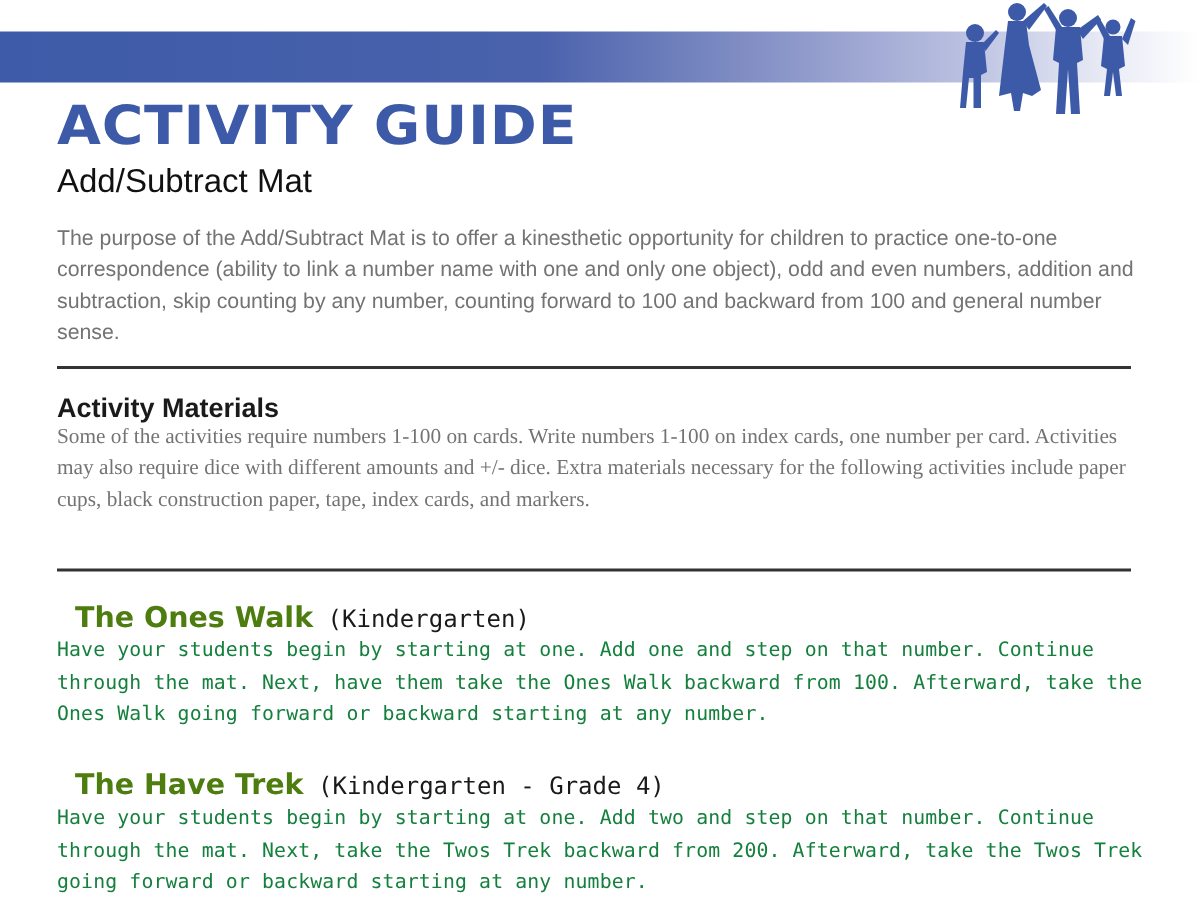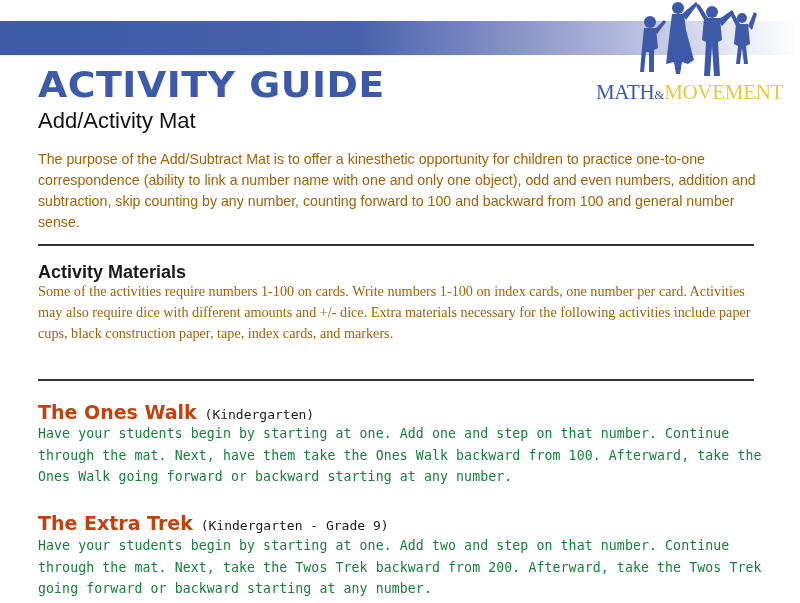--- a/index.html
+++ b/index.html
@@ -22,31 +22,31 @@
   .logo-move { color: #e8c840; }
   .title {
     position: absolute; left: 38px; top: 64px; font-family: "DejaVu Sans", sans-serif;
     font-weight: bold; font-size: 36px; color: #3d5aa8; letter-spacing: 0.5px;
     transform: scaleX(1.05); transform-origin: left;
   }
   .subtitle {
     position: absolute; left: 38px; top: 108px; font-size: 22px; color: #111;
   }
   .para {
-    position: absolute; left: 38px; width: 720px; font-size: 14.2px; line-height: 21px; color: #a16207;
+    position: absolute; left: 38px; width: 720px; font-size: 14.2px; line-height: 21px; color: #737373;
   }
   .p1 { top: 149px; }
   .rule { position: absolute; left: 38px; width: 716px; height: 2px; background: #333; }
   .r1 { top: 244px; }
   .r2 { top: 379px; }
   .mat-heading { position: absolute; left: 38px; top: 262px; font-weight: bold; font-size: 18px; }
   .p2 { top: 281px; font-family: Liberation Serif, serif; }
   .act-head { position: absolute; left: 38px; white-space: nowrap; }
-  .act-name { font-family: "DejaVu Sans", sans-serif; font-weight: bold; font-size: 19px; color: #c2410c; }
-  .act-grade { font-family: "DejaVu Sans Mono", monospace; font-size: 13px; color: #1a1a1a; }
+  .act-name { font-family: "DejaVu Sans", sans-serif; font-weight: bold; font-size: 19px; color: #4d7c0f; margin-left: 12px; }
+  .act-grade { font-family: "DejaVu Sans Mono", monospace; font-size: 16px; color: #1a1a1a; }
   .act-body {
     position: absolute; left: 38px; width: 730px; font-family: "DejaVu Sans Mono", monospace;
     font-size: 13.2px; line-height: 21.5px; color: #15803d; letter-spacing: 0.1px;
   }
   .a1h { top: 401px; }
   .a1b { top: 423px; }
   .a2h { top: 512px; }
   .a2b { top: 535px; }
 </style>
 </head>
@@ -70,38 +70,35 @@
       <path d="M64 18 L80 18 L82 40 L78 42 L80 76 L74 76 L72 46 L70 76 L64 76 L66 42 L62 40 Z"></path>
       <path d="M78 20 L92 10 L94 13 L82 26 Z"></path>
       <path d="M64 20 L56 6 L59 4 L68 18 Z"></path>
 
       <circle cx="102" cy="18" r="5"></circle>
       <path d="M96 24 L108 24 L110 44 L106 46 L108 64 L104 64 L102 48 L100 64 L96 64 L98 46 L94 44 Z"></path>
       <path d="M96 26 L90 14 L93 12 L100 24 Z"></path>
       <path d="M108 26 L114 12 L117 14 L112 30 Z"></path>
     </g>
   </svg>
-  <div class="logo-text">
-    <span class="logo-math">MATH</span><span class="logo-amp">&amp;</span><span class="logo-move">MOVEMENT</span>
-  </div>
 </div>
 
 <div class="title">ACTIVITY GUIDE</div>
-<div class="subtitle">Add/Activity Mat</div>
+<div class="subtitle">Add/Subtract Mat</div>
 
 <div class="para p1">The purpose of the Add/Subtract Mat is to offer a kinesthetic opportunity for children to practice one-to-one correspondence (ability to link a number name with one and only one object), odd and even numbers, addition and subtraction, skip counting by any number, counting forward to 100 and backward from 100 and general number sense.</div>
 
 <div class="rule r1"></div>
 
 <div class="mat-heading">Activity Materials</div>
 <div class="para p2">Some of the activities require numbers 1-100 on cards. Write numbers 1-100 on index cards, one number per card. Activities may also require dice with different amounts and +/- dice. Extra materials necessary for  the following activities include paper cups, black construction paper, tape, index cards, and markers.</div>
 
 <div class="rule r2"></div>
 
 <div class="act-head a1h">
   <span class="act-name">The Ones Walk</span><span class="act-grade"> (Kindergarten)</span>
 </div>
 <div class="act-body a1b">Have your students begin by starting at one. Add one and step on that number. Continue through the mat. Next, have them take the Ones Walk backward from 100. Afterward, take the Ones Walk going forward or backward starting at any number.</div>
 
 <div class="act-head a2h">
-  <span class="act-name">The Extra Trek</span><span class="act-grade"> (Kindergarten - Grade 9)</span>
+  <span class="act-name">The Have Trek</span><span class="act-grade"> (Kindergarten - Grade 4)</span>
 </div>
 <div class="act-body a2b">Have your students begin by starting at one. Add two and step on that number. Continue through the mat. Next, take the Twos Trek backward from 200. Afterward, take the Twos Trek going forward or backward starting at any number.</div>
 
 </body></html>

